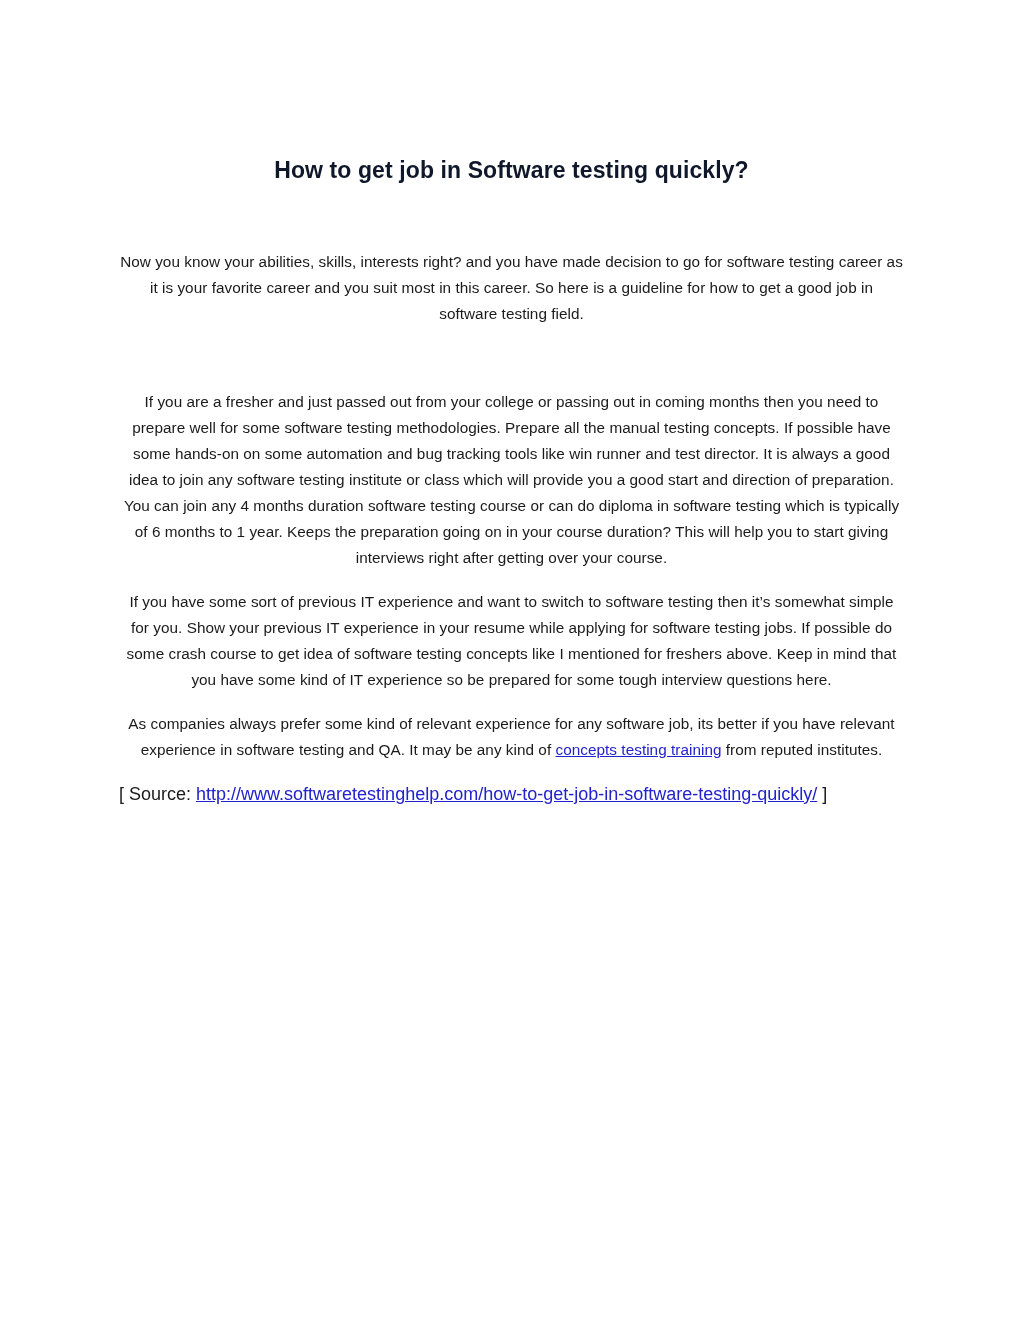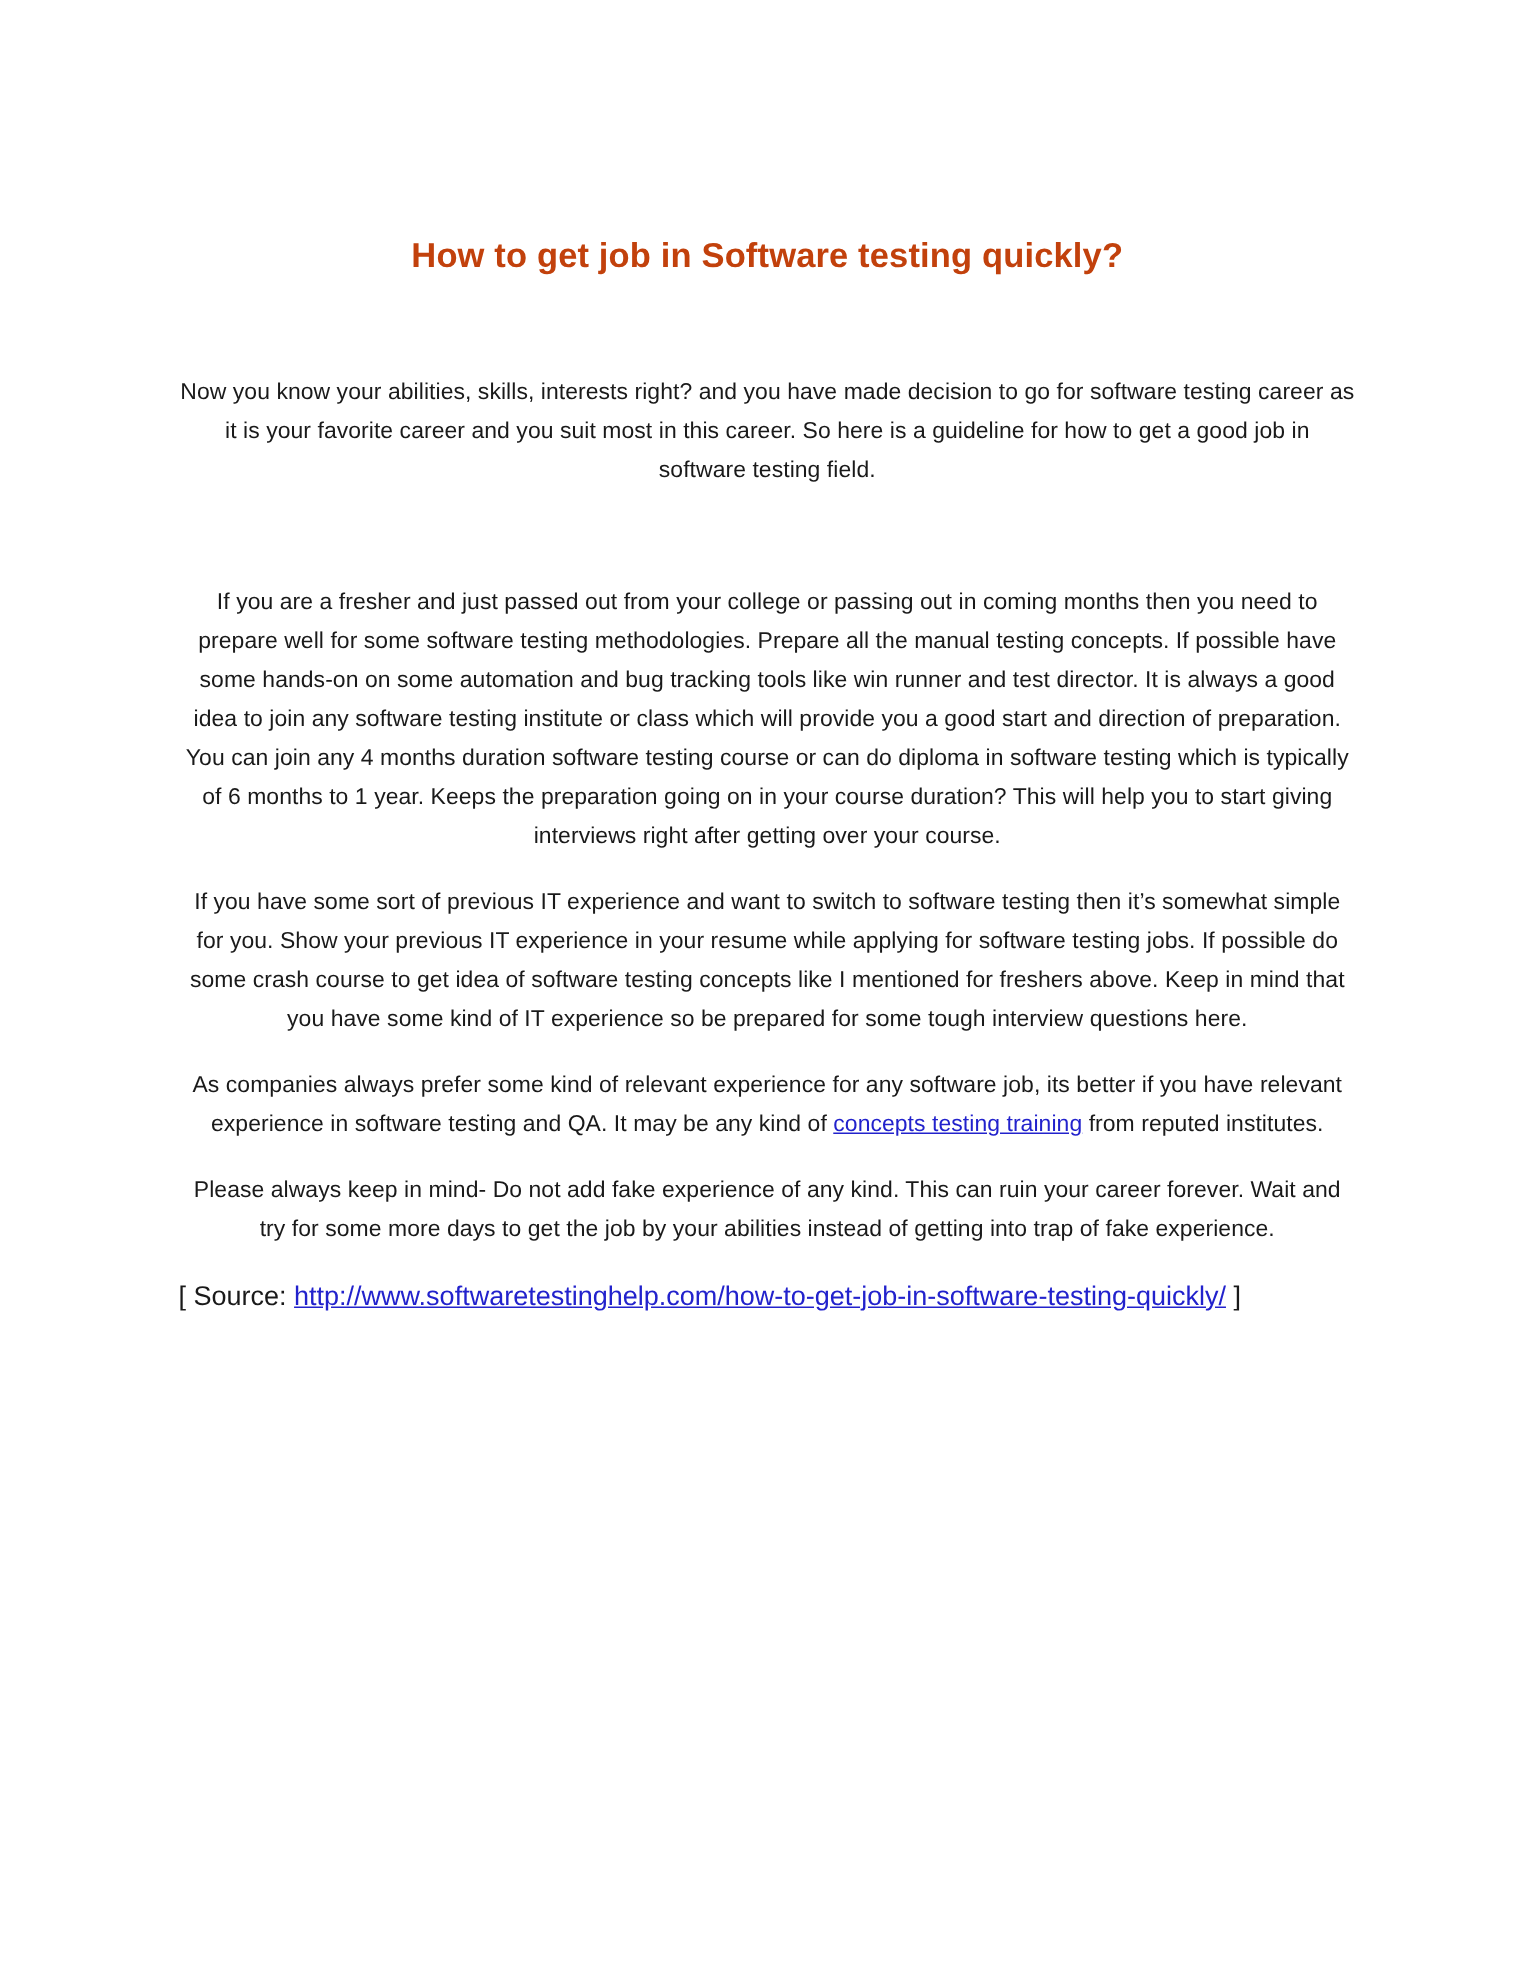--- a/index.html
+++ b/index.html
@@ -23,21 +23,21 @@
   }
   .content {
     position: absolute;
     left: 119px;
     top: 155px;
     width: 785px;
   }
   .doc-title {
     font-size: 23px;
     font-weight: bold;
-    color: #c2410c;
+    color: #0f172a;
     text-align: center;
     line-height: 30px;
     margin: 0 0 0 0;
     letter-spacing: 0.1px;
   }
   .spacer-after-title {
     height: 64px;
   }
   .para {
     font-size: 15.3px;
@@ -73,19 +73,18 @@
     <div class="spacer-after-title"></div>
 
     <p class="para gap-large">Now you know your abilities, skills, interests right? and you have made decision to go for software testing career as it is your favorite career and you suit most in this career. So here is a guideline for how to get a good job in software testing field.</p>
 
     <p class="para">If you are a fresher and just passed out from your college or passing out in coming months then you need to prepare well for some software testing methodologies. Prepare all the manual testing concepts. If possible have some hands-on on some automation and bug tracking tools like win runner and test director. It is always a good idea to join any software testing institute or class which will provide you a good start and direction of preparation. You can join any 4 months duration software testing course or can do diploma in software testing which is typically of 6 months to 1 year. Keeps the preparation going on in your course duration? This will help you to start giving interviews right after getting over your course.</p>
 
     <p class="para">If you have some sort of previous IT experience and want to switch to software testing then it’s somewhat simple for you. Show your previous IT experience in your resume while applying for software testing jobs. If possible do some crash course to get idea of software testing concepts like I mentioned for freshers above. Keep in mind that you have some kind of IT experience so be prepared for some tough interview questions here.</p>
 
     <p class="para"><span>As companies always prefer some kind of relevant experience for any software job, its better if you have relevant experience in software testing and QA. It may be any kind of </span><a class="inline-link" href="#">concepts testing training</a><span> from reputed institutes.</span></p>
 
-    <p class="para">Please always keep in mind- Do not add fake experience of any kind. This can ruin your career forever. Wait and try for some more days to get the job by your abilities instead of getting into trap of fake experience.</p>
 
 
     <p class="source-line"><span>[ Source: </span><a class="source-link" href="#">http://www.softwaretestinghelp.com/how-to-get-job-in-software-testing-quickly/</a><span> ]</span></p>
 
   </div>
 </div>
 
 </body></html>

